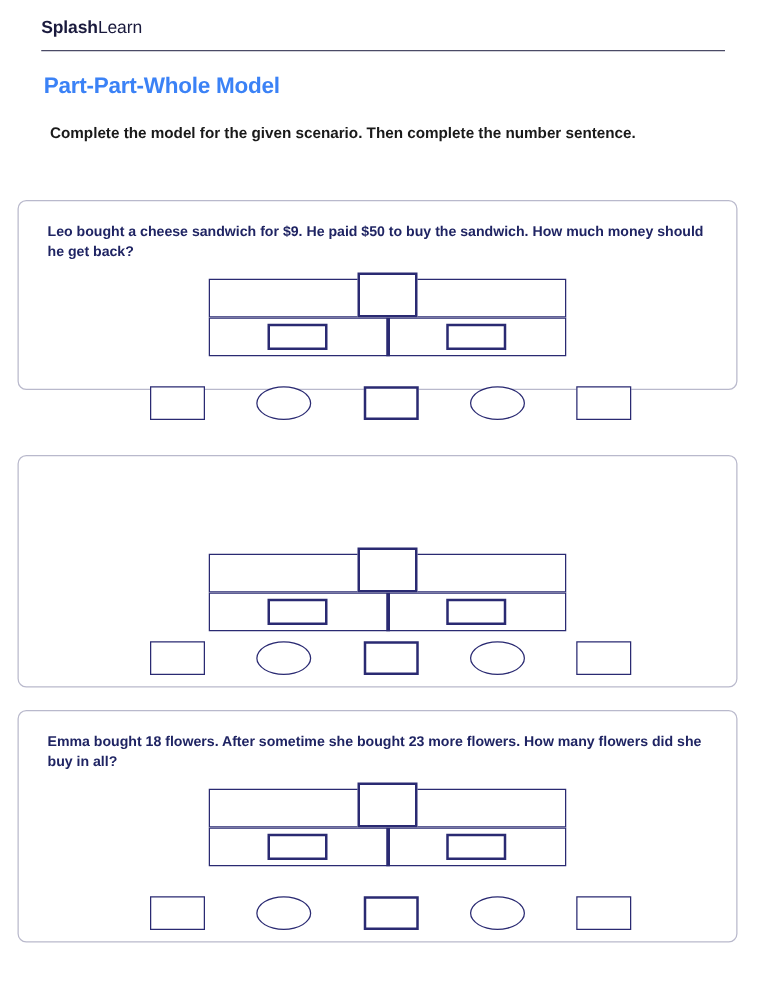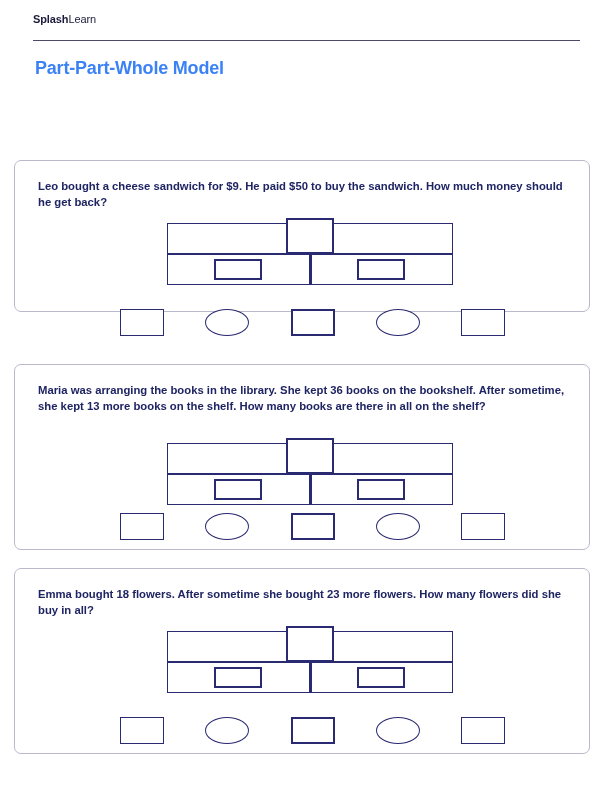--- a/index.html
+++ b/index.html
@@ -23,21 +23,21 @@
   .header {
     position: absolute;
     left: 0; top: 0;
     width: 612px;
     height: 42px;
   }
   .logo {
     position: absolute;
     left: 33px;
     top: 13px;
-    font-size: 11px;
+    font-size: 14px;
     color: #1a1a3d;
     letter-spacing: -0.1px;
     white-space: nowrap;
   }
   .logo .logo-splash { font-weight: 700; }
   .logo .logo-learn  { font-weight: 400; }
 
   .header-rule {
     position: absolute;
     left: 33px;
@@ -187,20 +187,21 @@
 <div class="page">
 
   <div class="header">
     <div class="logo">
       <span class="logo-splash">Splash</span><span class="logo-learn">Learn</span>
     </div>
     <div class="header-rule"></div>
   </div>
 
   <div class="title">Part-Part-Whole Model</div>
+  <div class="instructions">Complete the model for the given scenario. Then complete the number sentence.</div>
 
   <div class="card" id="card-0">
     <div class="q-text">Leo bought a cheese sandwich for $9. He paid $50 to buy the sandwich. How much money should he get back?</div>
 
     <div class="bar-model">
       <div class="bar-row bar-row-top"></div>
       <div class="bar-row bar-row-bottom"></div>
       <div class="bar-divider"></div>
       <div class="answer-box ab-whole"></div>
       <div class="answer-box ab-part-left"></div>
@@ -210,21 +211,20 @@
     <div class="num-sentence">
       <div class="ns-box"></div>
       <div class="ns-oval"></div>
       <div class="ns-box thick"></div>
       <div class="ns-oval"></div>
       <div class="ns-box"></div>
     </div>
   </div>
 
   <div class="card" id="card-1">
-    <div class="q-text">Maria was arranging the books in the library. She kept 36 books on the bookshelf. After sometime, she kept 13 more books on the shelf. How many books are there in all on the shelf?</div>
 
     <div class="bar-model">
       <div class="bar-row bar-row-top"></div>
       <div class="bar-row bar-row-bottom"></div>
       <div class="bar-divider"></div>
       <div class="answer-box ab-whole"></div>
       <div class="answer-box ab-part-left"></div>
       <div class="answer-box ab-part-right"></div>
     </div>
 

